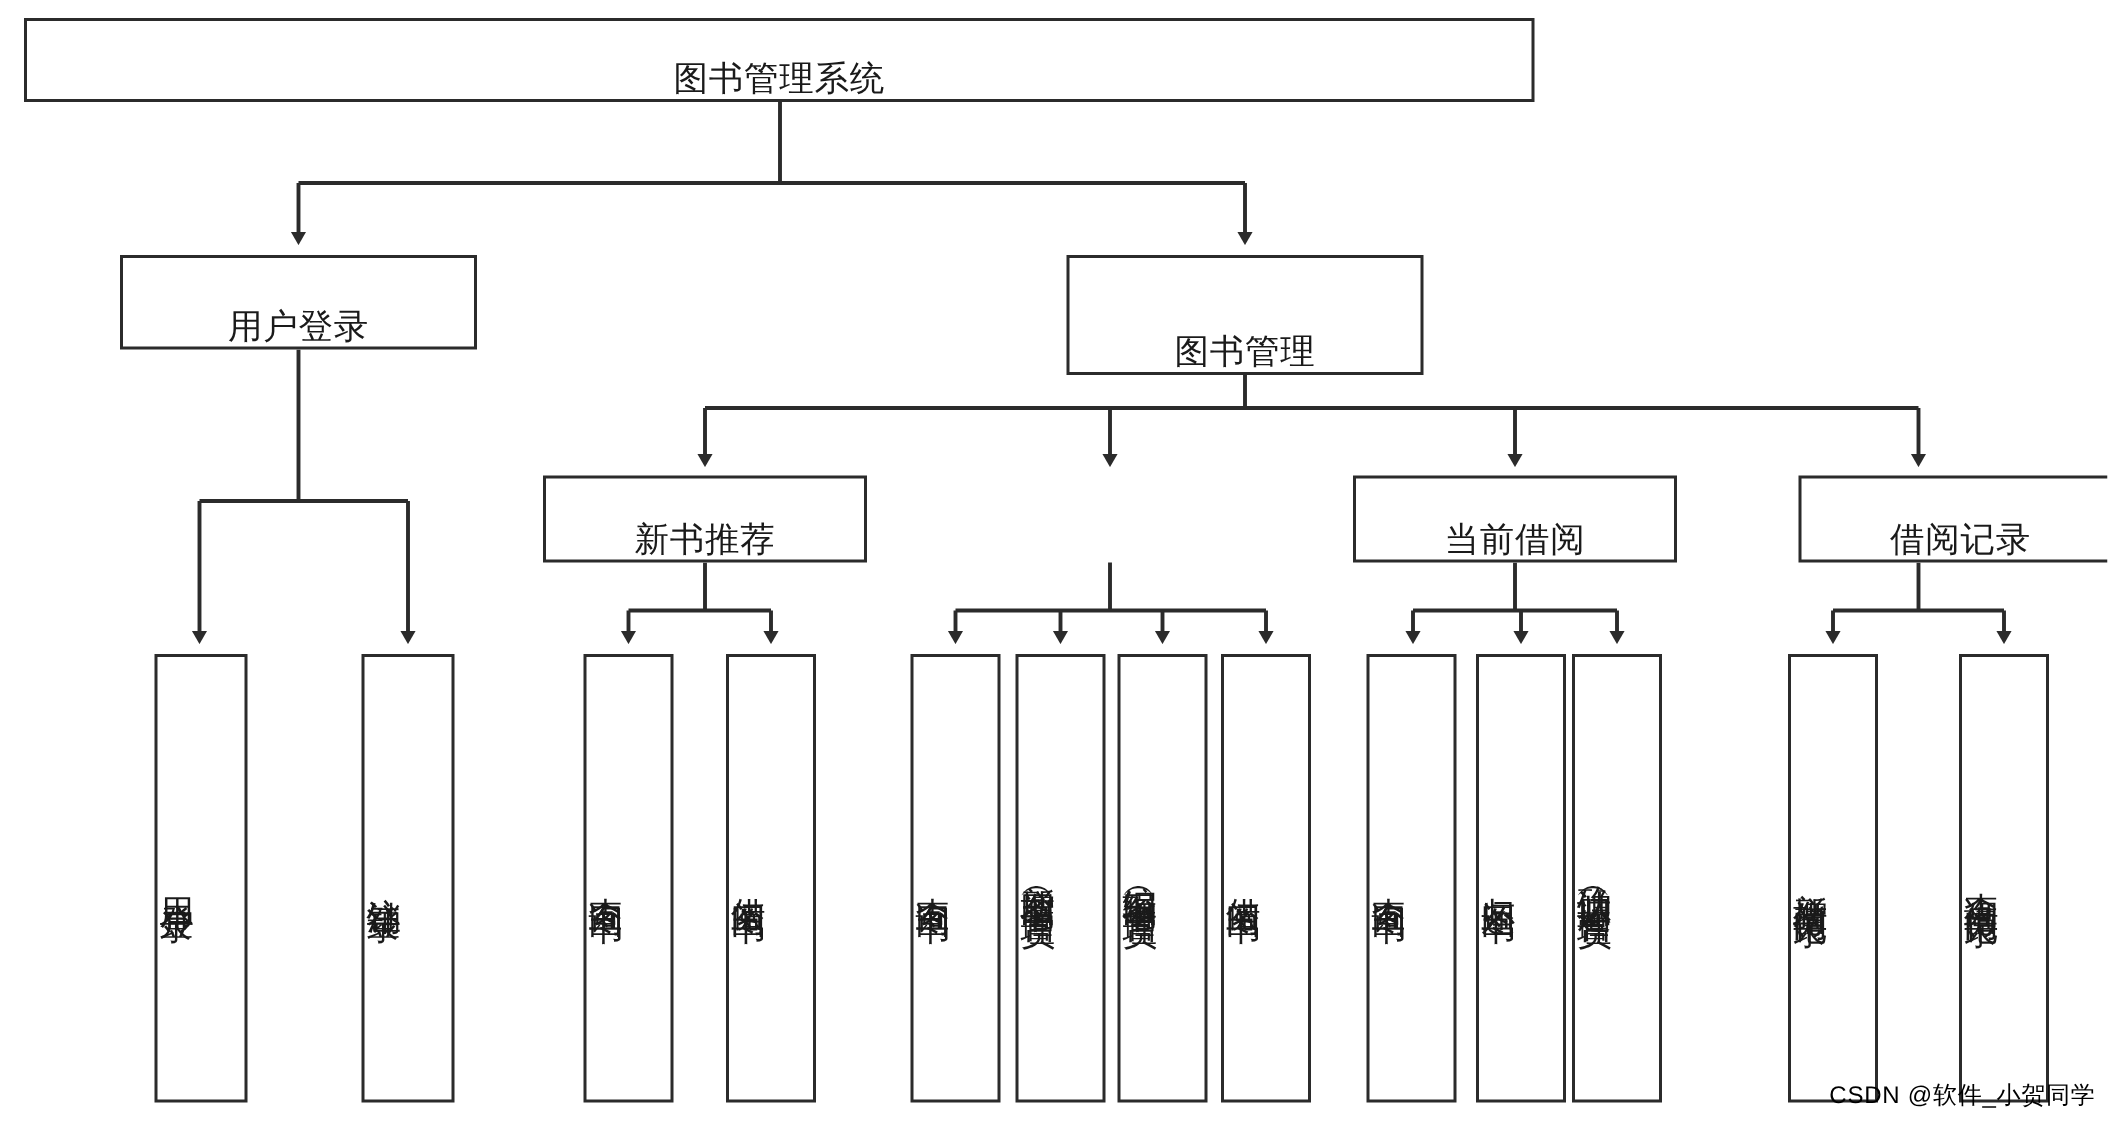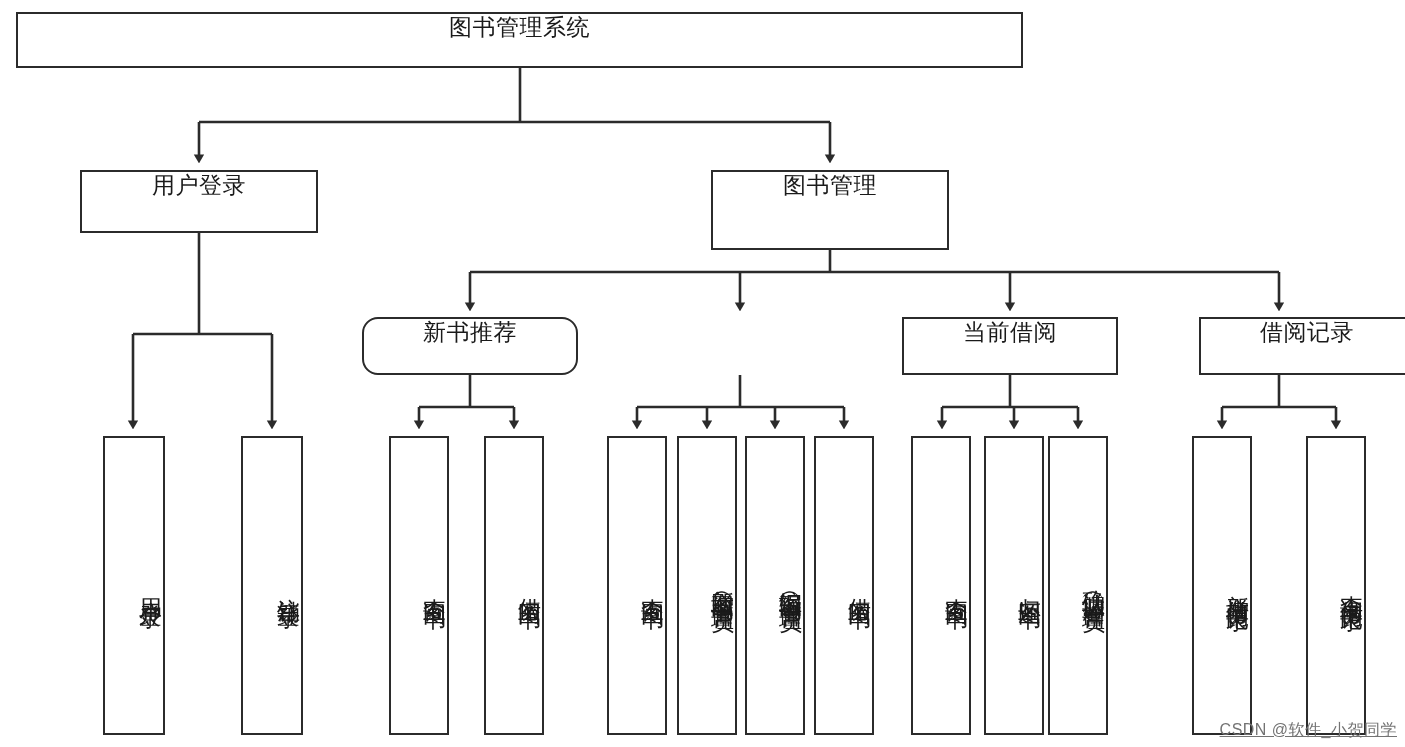--- a/index.html
+++ b/index.html
@@ -23,21 +23,21 @@
     top: 0;
     width: 1405px;
     height: 747px;
   }
   .node {
     position: absolute;
     box-sizing: border-box;
     border: 2.4px solid #2b2b2b;
     background: #ffffff;
     display: flex;
-    align-items: flex-start;
+    align-items: flex-end;
     justify-content: center;
     text-align: center;
     color: #1a1a1a;
     z-index: 3;
   }
   .node .label {
     display: block;
     line-height: 1.16;
     letter-spacing: 0.5px;
     white-space: nowrap;
@@ -55,26 +55,25 @@
     text-orientation: upright;
     font-size: 23px;
     letter-spacing: 3px;
     line-height: 1.1;
   }
   #watermark {
     position: absolute;
     right: 8px;
     bottom: 6px;
     font-size: 16px;
-    color: #737373;
+    color: #000000;
     letter-spacing: 0.5px;
     z-index: 6;
     white-space: nowrap;
     pointer-events: none;
-    text-decoration: underline;
   }
 </style>
 </head>
 <body>
 
 <div id="canvas">
 
   <svg id="wires" viewBox="0 0 1405 747" xmlns="http://www.w3.org/2000/svg">
     <defs>
       <marker id="arrow" markerWidth="9" markerHeight="11" refX="1.6" refY="5.2" orient="auto" markerUnits="userSpaceOnUse">
@@ -129,21 +128,21 @@
     <span class="label">图书管理系统</span>
   </div>
 
   <div class="node horiz" style="left:80px; top:170px; width:238px; height:63px;">
     <span class="label">用户登录</span>
   </div>
   <div class="node horiz" style="left:711px; top:170px; width:238px; height:80px;">
     <span class="label">图书管理</span>
   </div>
 
-  <div class="node horiz" style="left:362px; top:317px; width:216px; height:58px;border-radius:16px;">
+  <div class="node horiz" style="left:362px; top:317px; width:216px; height:58px;">
     <span class="label">新书推荐</span>
   </div>
   <div class="node horiz" style="left:902px; top:317px; width:216px; height:58px;">
     <span class="label">当前借阅</span>
   </div>
   <div class="node horiz" style="left:1171px; top:317px; width:216px; height:58px;margin-left:28px;">
     <span class="label">借阅记录</span>
   </div>
 
   <div class="node vert" style="left:103px; top:436px; width:62px; height:299px;">

